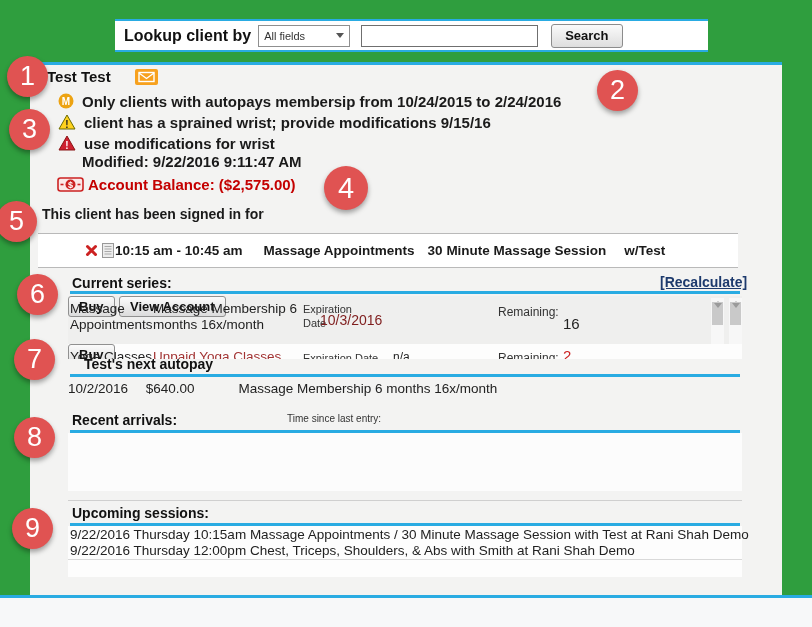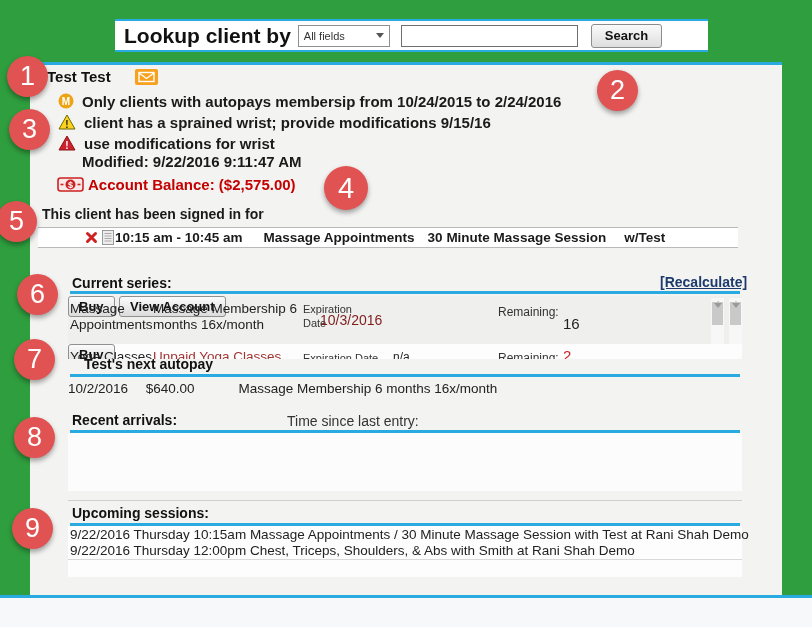--- a/index.html
+++ b/index.html
@@ -5,21 +5,21 @@
   * { margin:0; padding:0; box-sizing:border-box; }
   body { font-family:"Liberation Sans", sans-serif; }
   .screen { position:relative; width:812px; height:627px; background:#f7f8f9; overflow:hidden; }
   .green-bg { position:absolute; left:0; top:0; width:812px; height:595px; background:#2f9e3e; }
   .bottom-cyan-line { position:absolute; left:0; top:595px; width:812px; height:3px; background:#29abe2; }
 
   
   .top-bar { position:absolute; left:115px; top:19px; width:593px; height:33px; background:#fff;
              border-top:2px solid #29abe2; border-bottom:2px solid #29abe2;
              display:flex; align-items:center; padding:0 9px; }
-  .lookup-label { font-weight:bold; font-size:21px; color:#111; margin-right:7px; white-space:nowrap; }
+  .lookup-label { font-weight:bold; font-size:16px; color:#111; margin-right:7px; white-space:nowrap; }
   .filter-select { width:92px; height:22px; border:1px solid #8f8f8f; background:#fff;
                    display:flex; align-items:center; justify-content:space-between;
                    padding:0 5px; font-size:11px; color:#333; margin-right:11px; cursor:default; }
   .dd-arrow { width:0; height:0; border-left:4px solid transparent; border-right:4px solid transparent;
               border-top:5px solid #555; }
   .search-input { width:177px; height:22px; border:1px solid #6f6f6f; background:#fff;
                   font-size:13px; padding:0 4px; margin-right:13px; font-family:"Liberation Sans",sans-serif; }
   .btn { height:24px; padding:0 13px; background:linear-gradient(#fafafa,#dedede);
          border:1px solid #8c8c8c; border-radius:3px; font-weight:bold; font-size:13px;
          color:#111; font-family:"Liberation Sans",sans-serif; cursor:pointer; white-space:nowrap; }
@@ -33,21 +33,21 @@
   .client-name-row { left:17px; top:3px; display:flex; align-items:center; gap:24px; }
   .client-name { font-weight:bold; font-size:15px; color:#111; }
 
   .alert-line { left:28px; display:flex; align-items:center; gap:8px; height:20px; }
   .alert-text { font-weight:bold; font-size:15px; color:#1a1a1a; white-space:nowrap;text-align:center; }
   .modified-line { left:52px; font-weight:bold; font-size:15px; color:#1a1a1a; }
   .balance-row { left:27px; top:108px; display:flex; align-items:center; gap:4px; height:22px; }
   .balance-text { font-weight:bold; font-size:15px; color:#c40000; }
 
   .signedin-header { left:12px; top:141px; font-weight:bold; font-size:14px; color:#1a1a1a; }
-  .signedin-row { left:8px; top:162px; width:700px; height:21px; background:#fff;
+  .signedin-row { left:8px; top:168px; width:700px; height:35px; background:#fff;
                   border-top:1px solid #b9b9b9; border-bottom:1px solid #b9b9b9;
                   display:flex; align-items:center; padding-left:47px; }
   .signedin-row .seg { font-weight:bold; font-size:13.5px; color:#1a1a1a; white-space:nowrap; }
   .x-btn { margin-right:4px; cursor:pointer; display:flex; }
   .doc-icon { margin-right:1px; display:flex; }
   .seg-time { margin-right:21px; }
   .seg-cat { margin-right:13px; }
   .seg-serv { margin-right:18px; }
 
   .section-header { font-weight:bold; font-size:14px; color:#111; }
@@ -87,21 +87,21 @@
   .sb-thumb { width:11px; height:23px; background:#c9c9c9; margin-top:4px; }
   .sb-down { width:0; height:0; border-left:4px solid transparent; border-right:4px solid transparent;
              border-top:5px solid #9a9a9a; margin-top:5px; }
 
   .hdr-autopay { left:42px; top:291px;margin-left:12px; }
   .line-autopay { top:309px; }
   .autopay-row { left:38px; top:316px; width:674px; font-size:13.5px; color:#222; }
   .ap-date { margin-right:14px; } .ap-amt { margin-right:40px; }
 
   .hdr-arrivals { left:42px; top:347px; }
-  .timesince-label { left:257px; top:348px; font-size:14px; color:#333; }
+  .timesince-label { left:257px; top:348px; font-size:10px; color:#333; }
   .line-arrivals { top:365px; }
   .arrivals-box { left:38px; top:368px; width:674px; height:58px; background:#fcfcfc; }
 
   .divider-1 { left:38px; top:435px; width:674px; height:1px; background:#cfcfcf; }
   .hdr-upcoming { left:42px; top:440px; }
   .line-upcoming { top:458px; }
   .upcoming-box { left:38px; top:461px; width:674px; height:51px; background:#fdfdfd; }
   .session-line { font-size:13.5px; color:#222; line-height:15px; padding:1px 2px 0 2px; white-space:nowrap; }
   .upcoming-divider { position:absolute; left:0; top:33px; width:674px; height:1px; background:#d9d9d9; }
 

